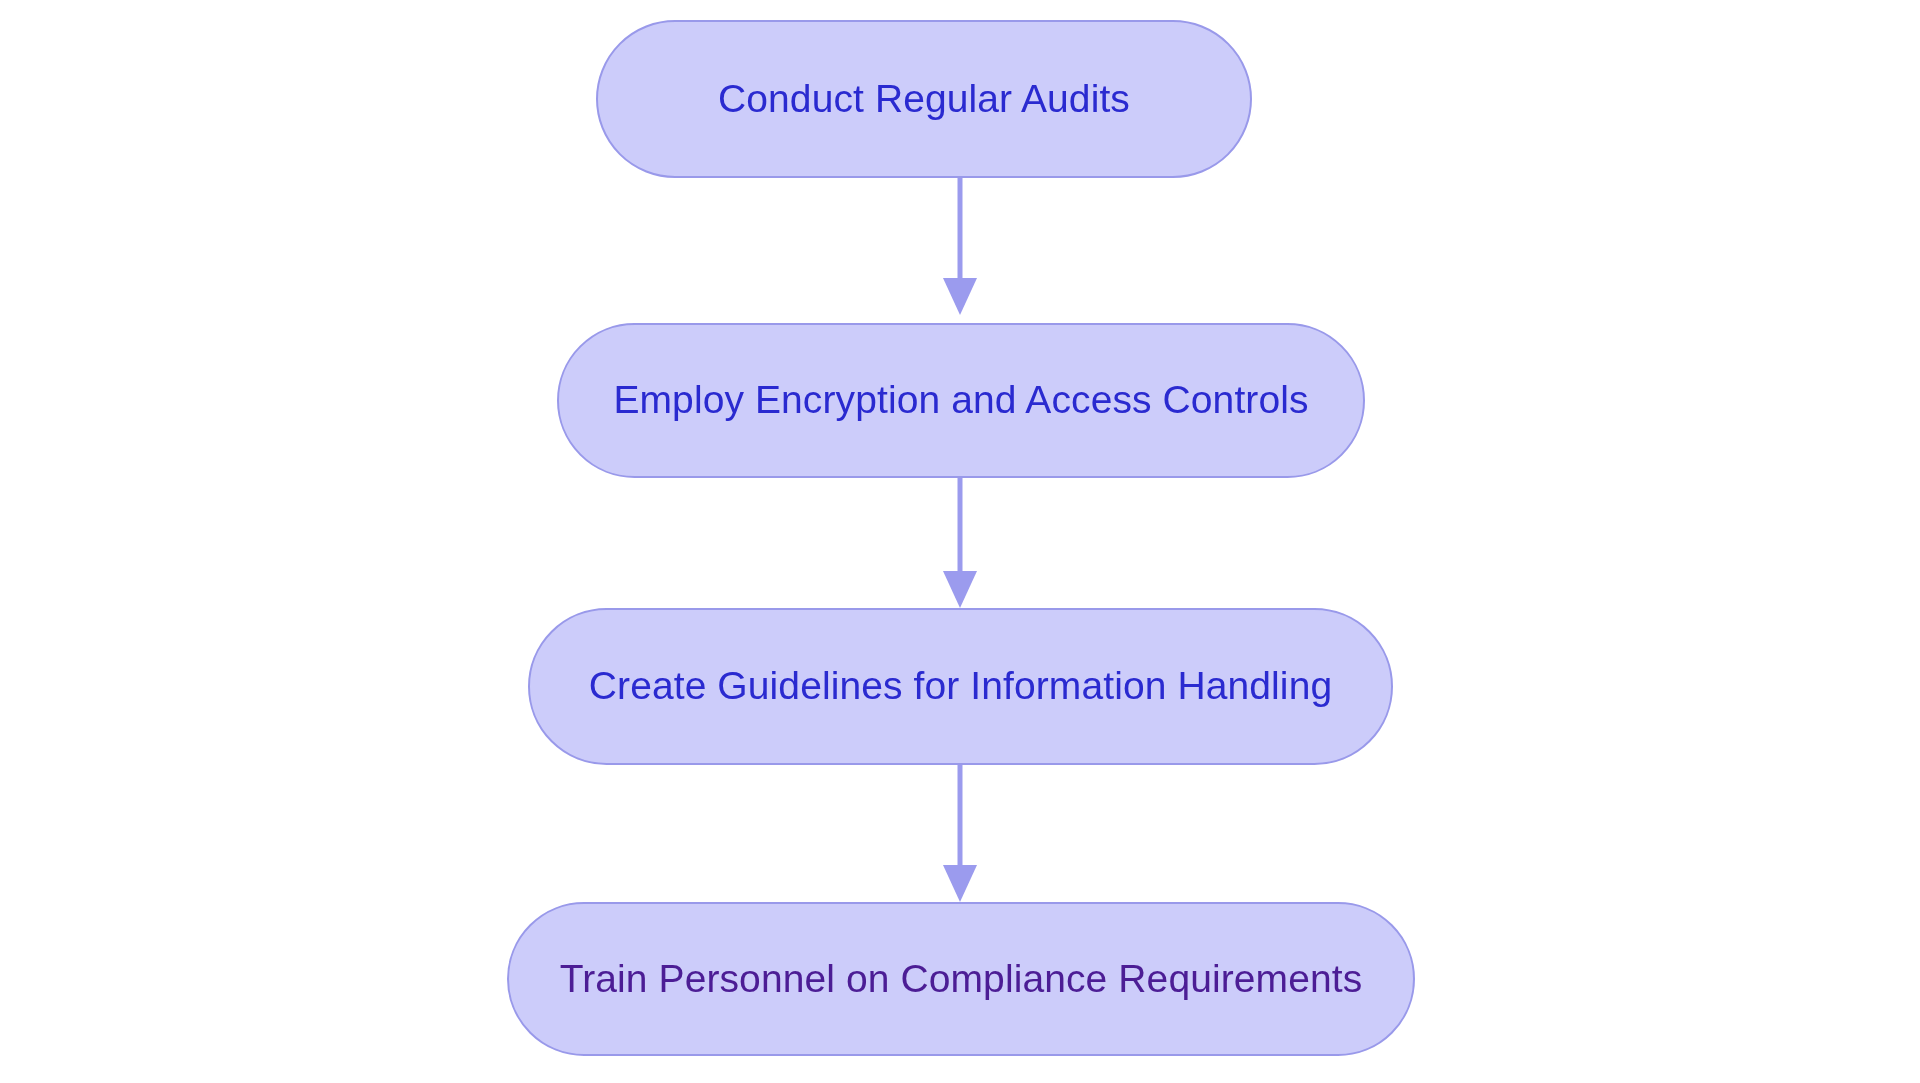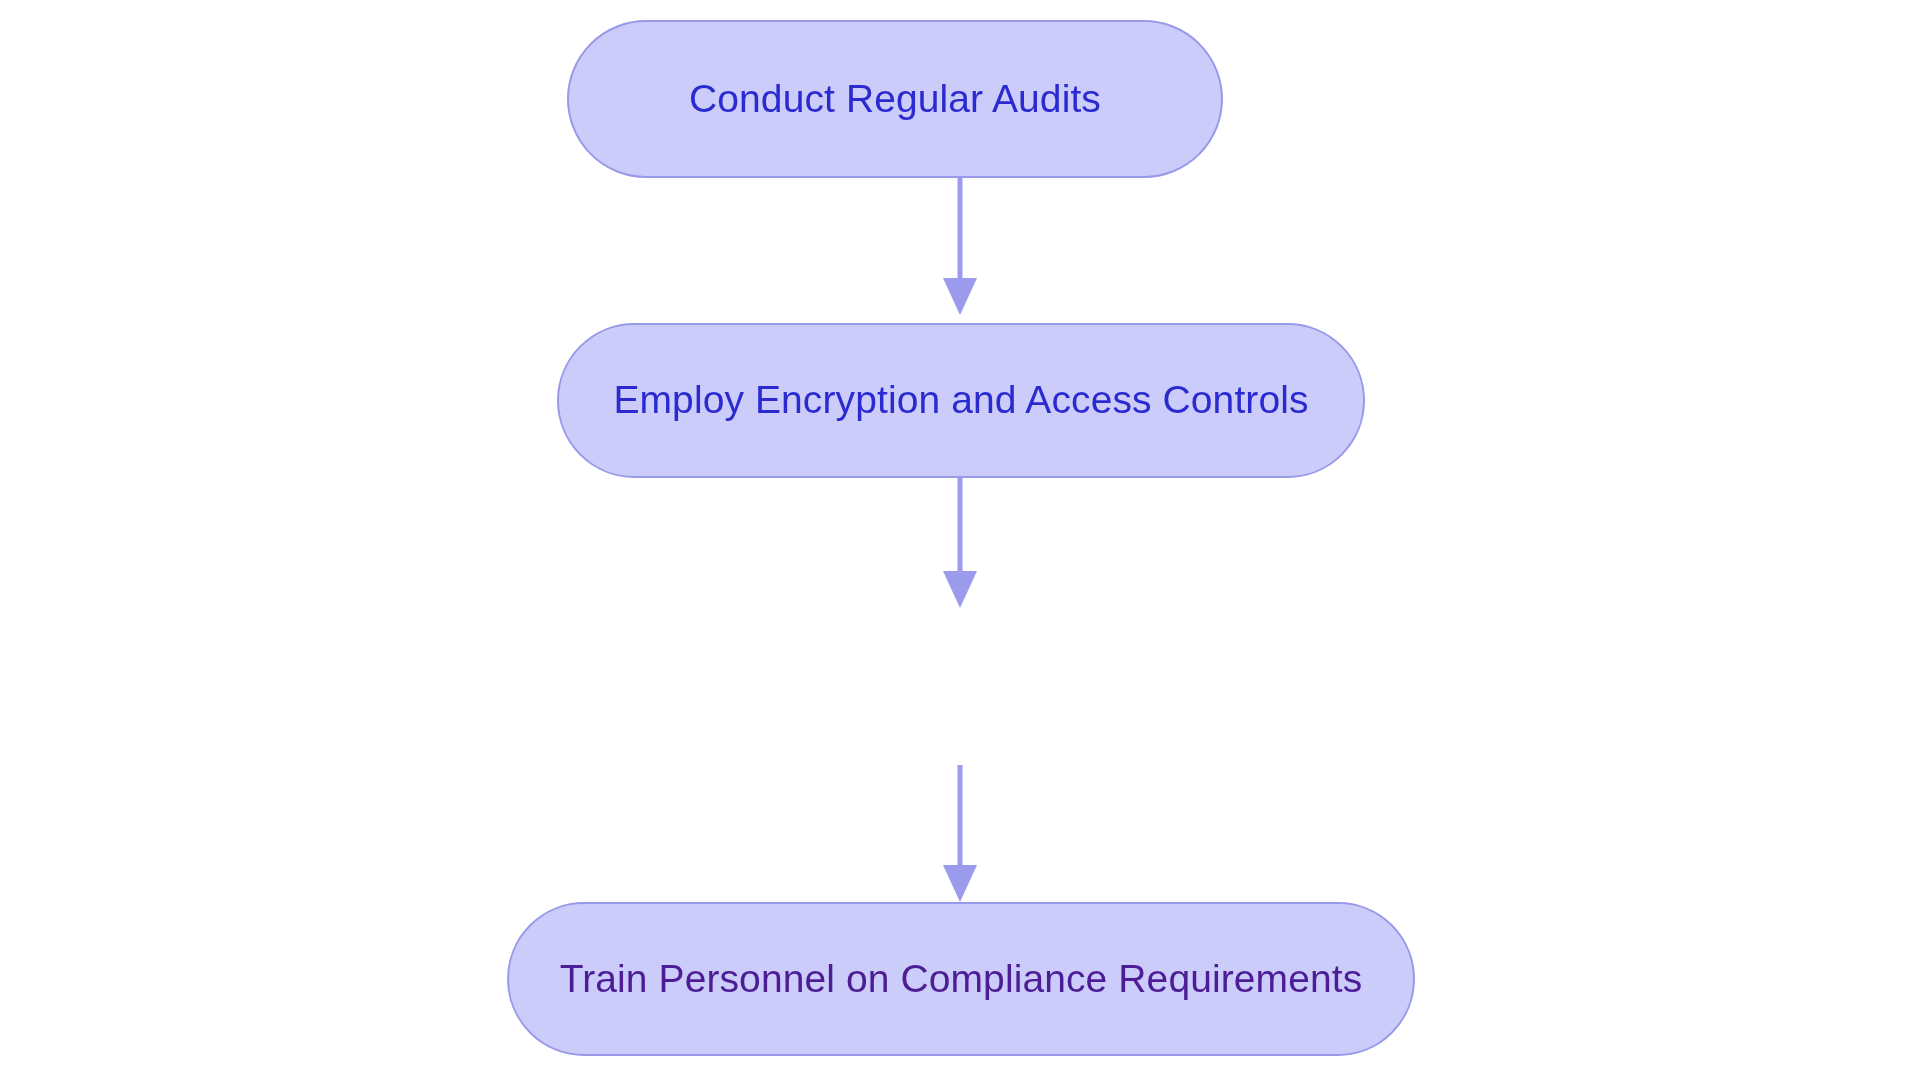--- a/index.html
+++ b/index.html
@@ -72,23 +72,26 @@
   </div>
   <div class="connector">
     <div class="conn-line" style="left: 960px; top: 470px; height: 101px; background: rgb(155, 155, 238);"></div>
     <div class="conn-arrow" style="left: 960px; top: 571px; border-top-color: rgb(155, 155, 238);"></div>
   </div>
   <div class="connector">
     <div class="conn-line" style="left: 960px; top: 765px; height: 100px; background: rgb(155, 155, 238);"></div>
     <div class="conn-arrow" style="left: 960px; top: 865px; border-top-color: rgb(155, 155, 238);"></div>
   </div>
 
-  <div class="flow-node" style="left: 567px; top: 20px; width: 656px; height: 158px; background: rgb(204, 204, 250); border-color: rgb(153, 153, 234); color: rgb(42, 42, 208); border-radius: 79px;">
+  <div class="flow-node" style="left: 596px; top: 20px; width: 656px; height: 158px; background: rgb(204, 204, 250); border-color: rgb(153, 153, 234); color: rgb(42, 42, 208); border-radius: 79px;">
     <span class="node-label">Conduct Regular Audits</span>
   </div>
   <div class="flow-node" style="left: 557px; top: 323px; width: 808px; height: 155px; background: rgb(204, 204, 250); border-color: rgb(153, 153, 234); color: rgb(42, 42, 208); border-radius: 77.5px;">
     <span class="node-label">Employ Encryption and Access Controls</span>
+  </div>
+  <div class="flow-node" style="left: 528px; top: 608px; width: 865px; height: 157px; background: rgb(204, 204, 250); border-color: rgb(153, 153, 234); color: rgb(42, 42, 208); border-radius: 78.5px;">
+    <span class="node-label">Create Guidelines for Information Handling</span>
   </div>
   <div class="flow-node" style="left: 507px; top: 902px; width: 908px; height: 154px; background: rgb(204, 204, 250); border-color: rgb(153, 153, 234); color: #4c1d95; border-radius: 77px;">
     <span class="node-label">Train Personnel on Compliance Requirements</span>
   </div>
 
 </div>
 
 </body></html>

